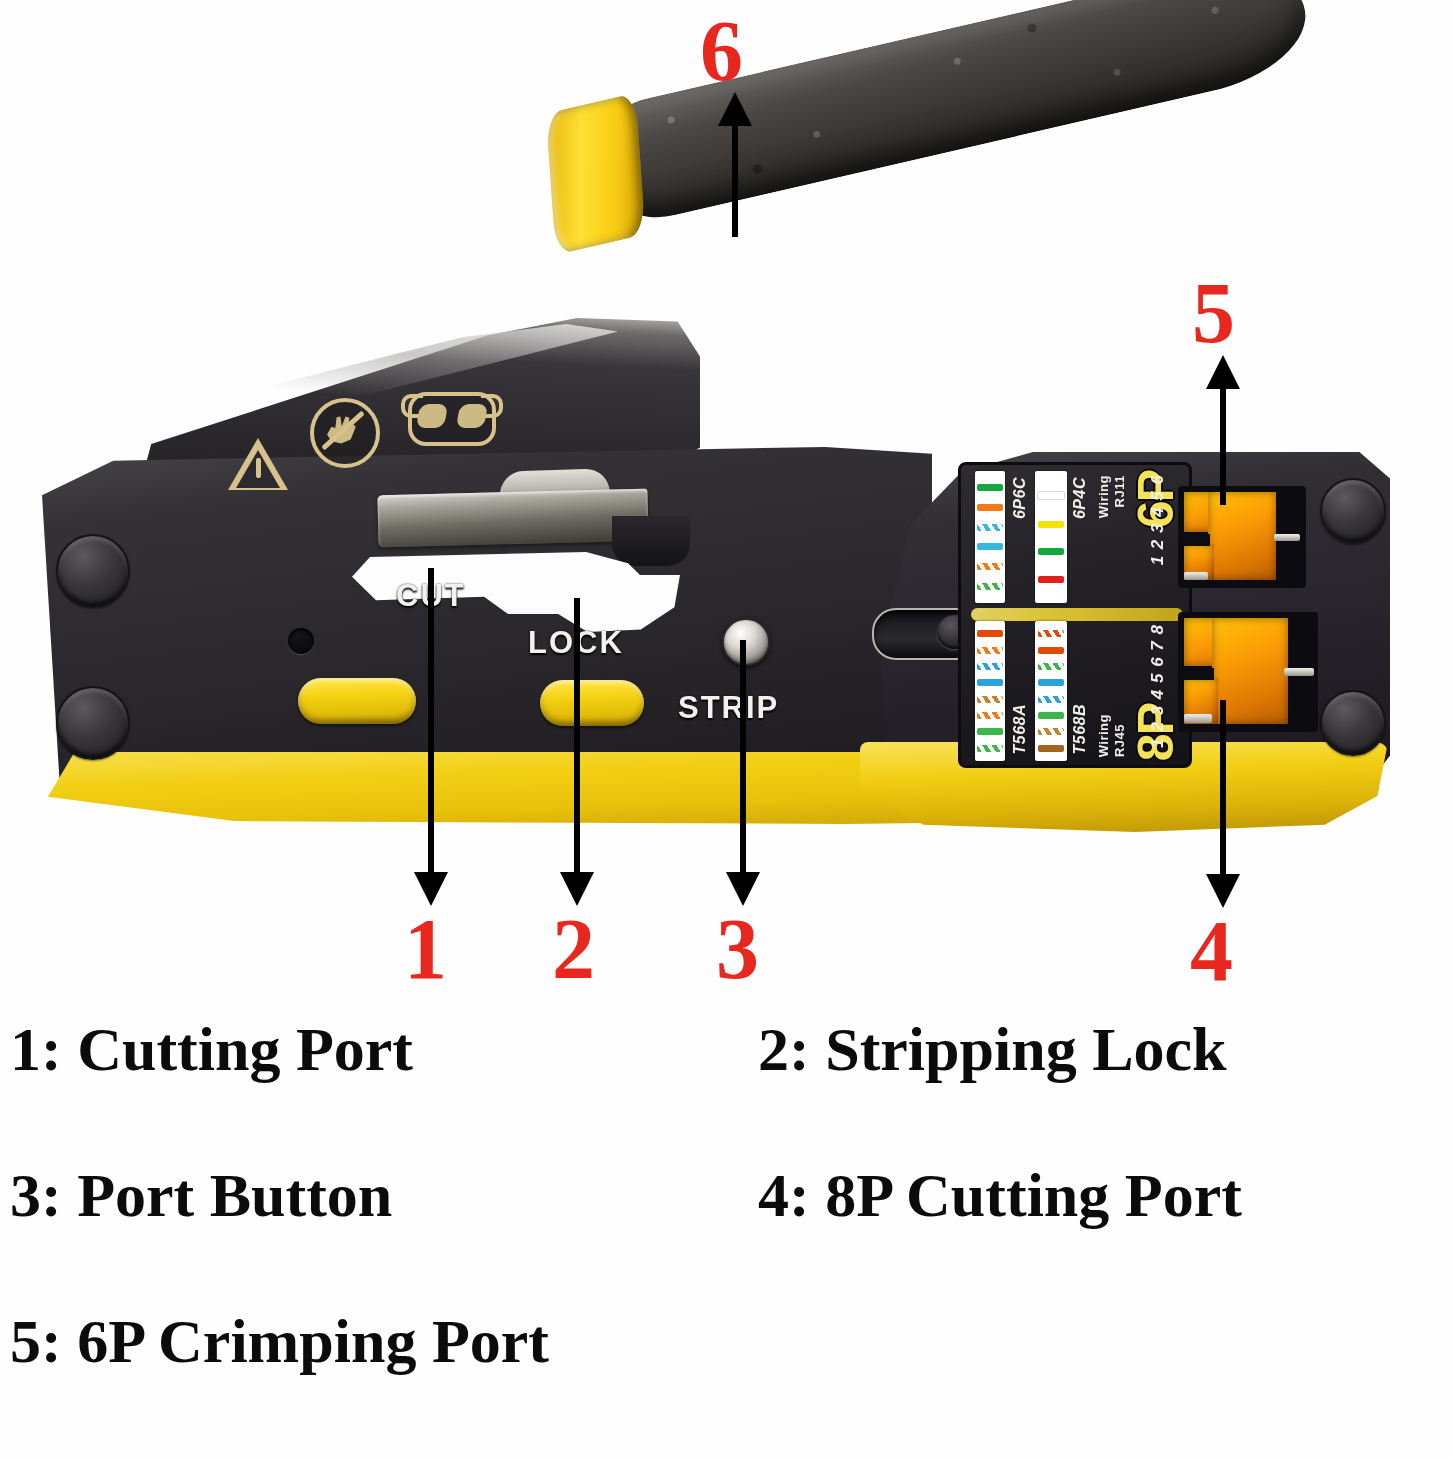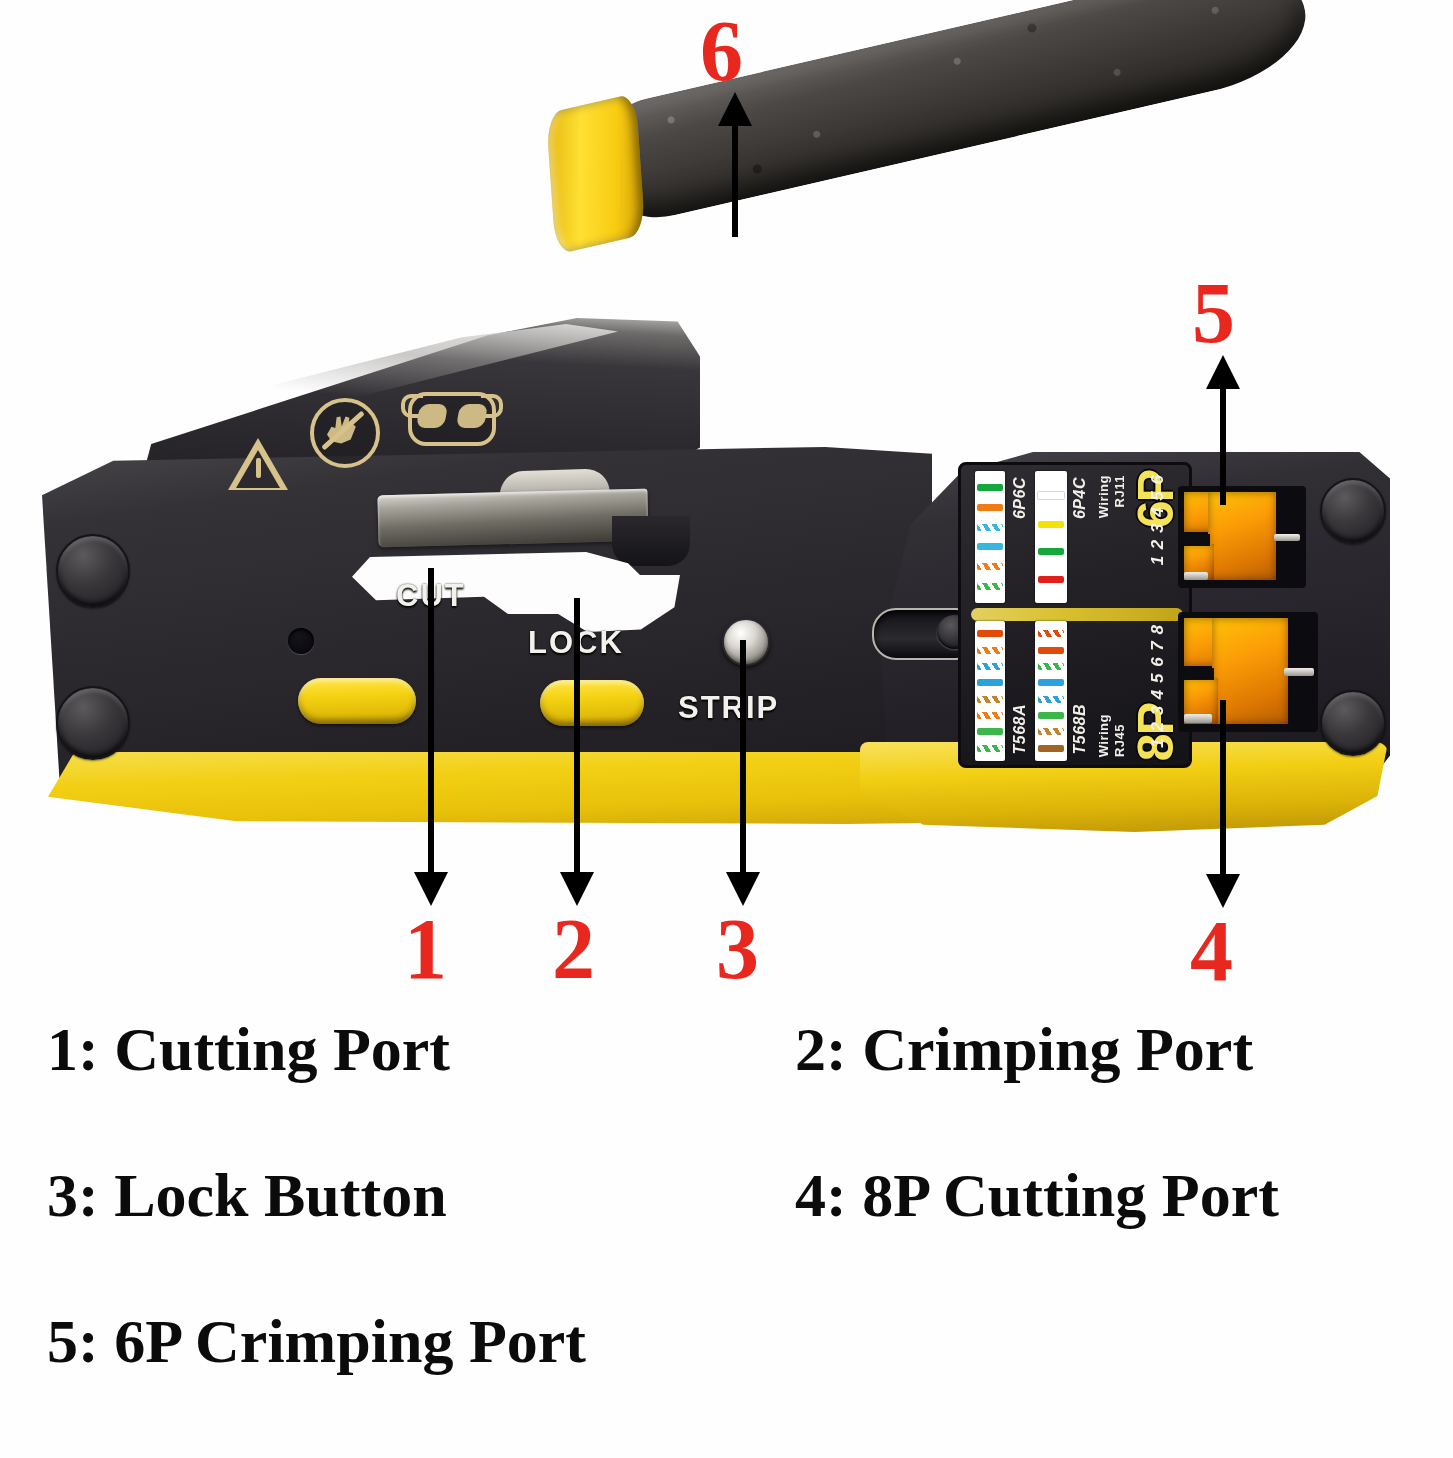--- a/index.html
+++ b/index.html
@@ -173,21 +173,21 @@
   .port-inner{position:absolute;background:linear-gradient(160deg,#ffc107 0%,#fb9c06 38%,#e07a02 72%,#b85e01 100%);
      box-shadow:inset 0 0 8px rgba(0,0,0,.45);}
   .port-key{position:absolute;background:#0d0c11;}
   .port-steel{position:absolute;background:linear-gradient(180deg,#f3f1ea,#9a978f);border-radius:2px;}
 
   
   .legend{position:absolute;left:0;top:1018px;width:1453px;}
   .legend-row{display:flex;height:146px;align-items:flex-start;}
   .legend-cell{color:#0b0b0b;font-family:"Liberation Serif",serif;font-weight:700;
      font-size:62px;line-height:1;white-space:nowrap;}
-  .lc-left{width:748px;padding-left:27px;margin-left:20px;}
+  .lc-left{width:748px;padding-left:10px;}
   .lc-right{flex:1;}
 </style>
 </head>
 <body>
 
 <div class="stage">
 
   <div class="handle">
     <div class="handle-grip"></div>
     <div class="handle-band"></div>
@@ -360,24 +360,24 @@
 
   <div class="arrow down" style="left:726px;top:640px;width:34px;height:266px;">
     <div class="shaft"></div>
       <div class="head"></div>
   </div>
   <div class="callout" style="left:716px;top:906px;font-size:86px;">3</div>
 
   <div class="legend">
     <div class="legend-row">
       <div class="legend-cell lc-left">1: Cutting Port</div>
-      <div class="legend-cell lc-right">2: Crimping Port</div>
+      <div class="legend-cell lc-right">2: Stripping Lock</div>
     </div>
     <div class="legend-row">
-      <div class="legend-cell lc-left">3: Lock Button</div>
+      <div class="legend-cell lc-left">3: Port Button</div>
       <div class="legend-cell lc-right">4: 8P Cutting Port</div>
     </div>
     <div class="legend-row">
       <div class="legend-cell lc-left">5: 6P Crimping Port</div>
     </div>
   </div>
 
 </div>
 
 </body></html>

